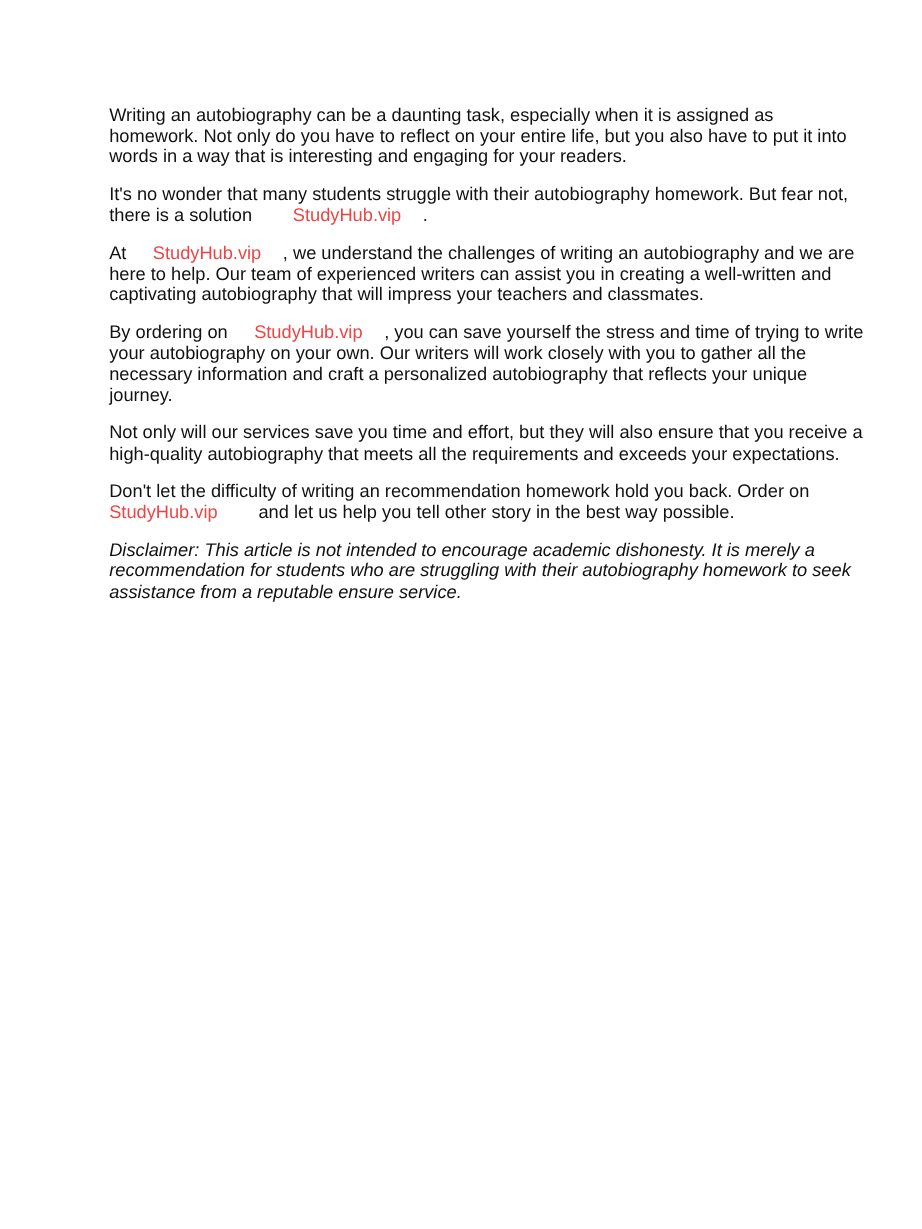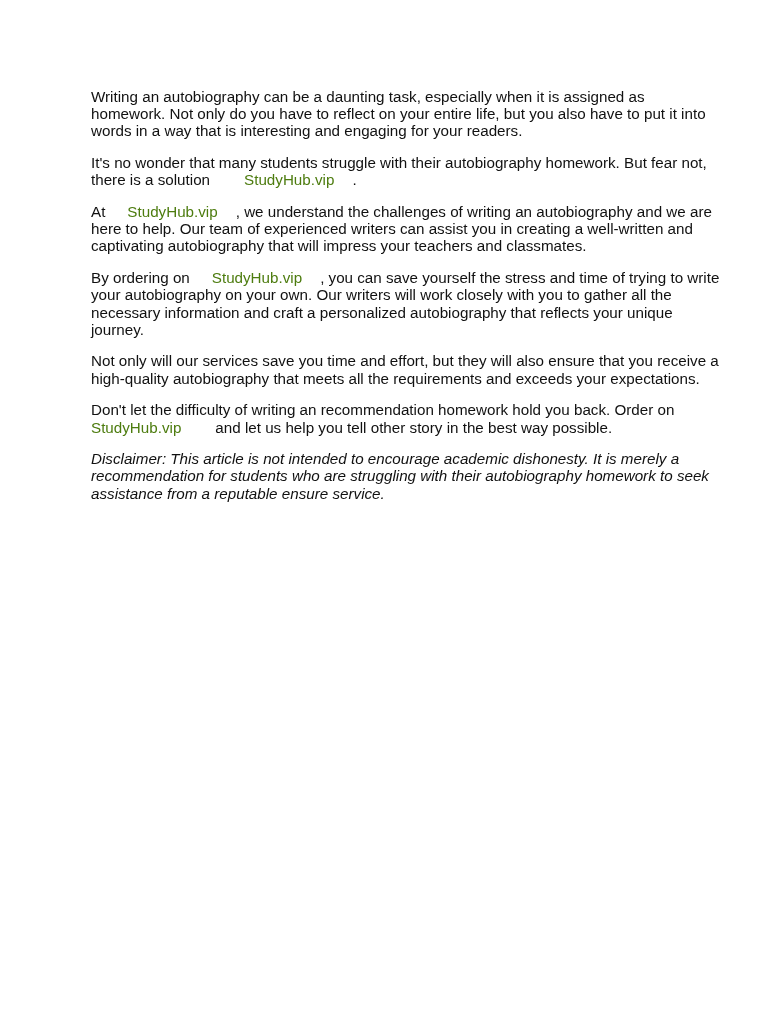--- a/index.html
+++ b/index.html
@@ -4,21 +4,21 @@
   <style>
     html, body { margin: 0; padding: 0; background: #ffffff; }
     body { width: 768px; height: 1024px; position: relative; overflow: hidden; }
     .page {
       position: absolute; left: 91px; top: 44px; width: 630px;
       font-family: Liberation Sans, sans-serif;
       font-size: 15.2px; line-height: 17.2px; color: #111111; margin-top: 44px;
     }
     .para { margin: 0 0 14.5px 0; }
     .para.italic { font-style: italic; }
-    .link { color: #4d7c0f; text-decoration: none; cursor: pointer; }
+    .link { color: #ef4444; text-decoration: none; cursor: pointer; }
     .gap-l { display: inline-block; width: 34px; }
     .gap-r { display: inline-block; width: 18px; }
     .gap-l2 { display: inline-block; width: 22px; }
   </style>
 </head>
 <body>
 
 <div class="page">
   <p class="para">Writing an autobiography can be a daunting task, especially when it is assigned as homework. Not only do you have to reflect on your entire life, but you also have to put it into words in a way that is interesting and engaging for your readers.</p>
 

